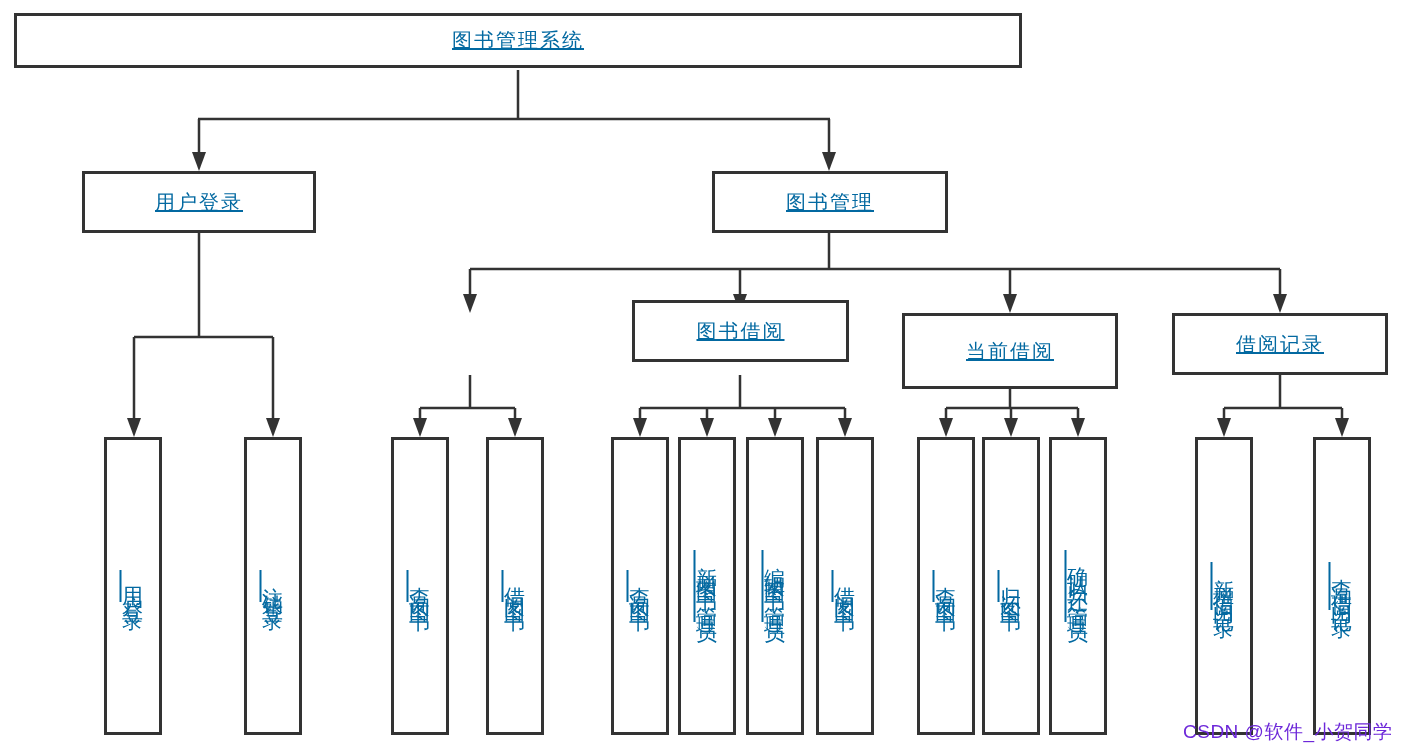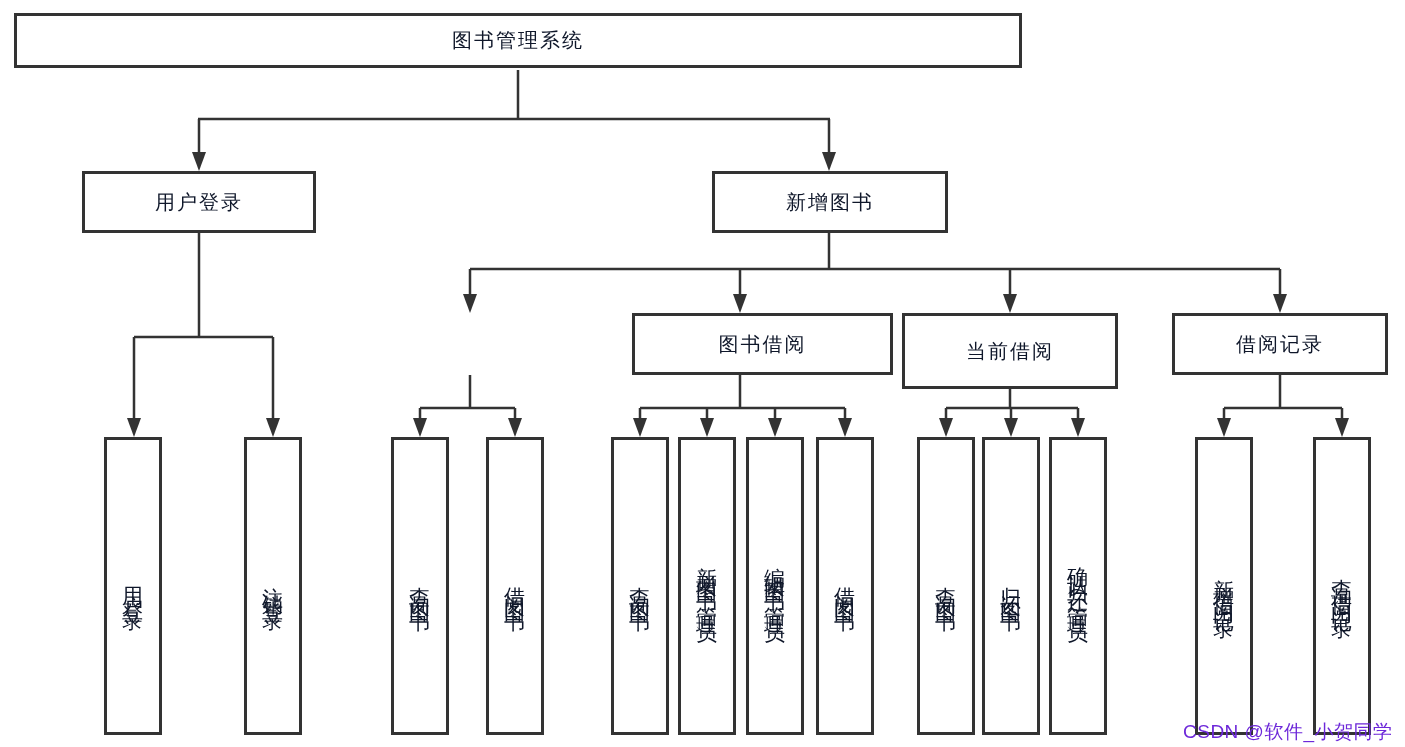--- a/index.html
+++ b/index.html
@@ -22,22 +22,23 @@
     z-index: 1;
   }
   .node {
     position: absolute;
     box-sizing: border-box;
     background: #ffffff;
     border: 3px solid #333333;
     display: flex;
     align-items: center;
     justify-content: center;
-    color: #0f172a;
+    color: #0369a1;
     z-index: 2;
+    text-decoration: underline;
   }
   .h-node {
     font-size: 20px;
     letter-spacing: 2px;
     white-space: nowrap;
   }
   .leaf {
     top: 437px;
     width: 58px;
     height: 298px;
@@ -125,24 +126,24 @@
   </svg>
 
   <div class="node h-node" style="left:14px; top:13px; width:1008px; height:55px;">
     <span>图书管理系统</span>
   </div>
 
   <div class="node h-node" style="left:82px; top:171px; width:234px; height:62px;">
     <span>用户登录</span>
   </div>
   <div class="node h-node" style="left:712px; top:171px; width:236px; height:62px;">
-    <span>新增图书</span>
+    <span>图书管理</span>
   </div>
 
-  <div class="node h-node" style="left:632px; top:313px; width:261px; height:62px;">
+  <div class="node h-node" style="left:632px; top:300px; width:217px; height:62px;">
     <span>图书借阅</span>
   </div>
   <div class="node h-node" style="left:902px; top:313px; width:216px; height:76px;">
     <span>当前借阅</span>
   </div>
   <div class="node h-node" style="left:1172px; top:313px; width:216px; height:62px;">
     <span>借阅记录</span>
   </div>
 
   <div class="node leaf" style="left:104px;">

